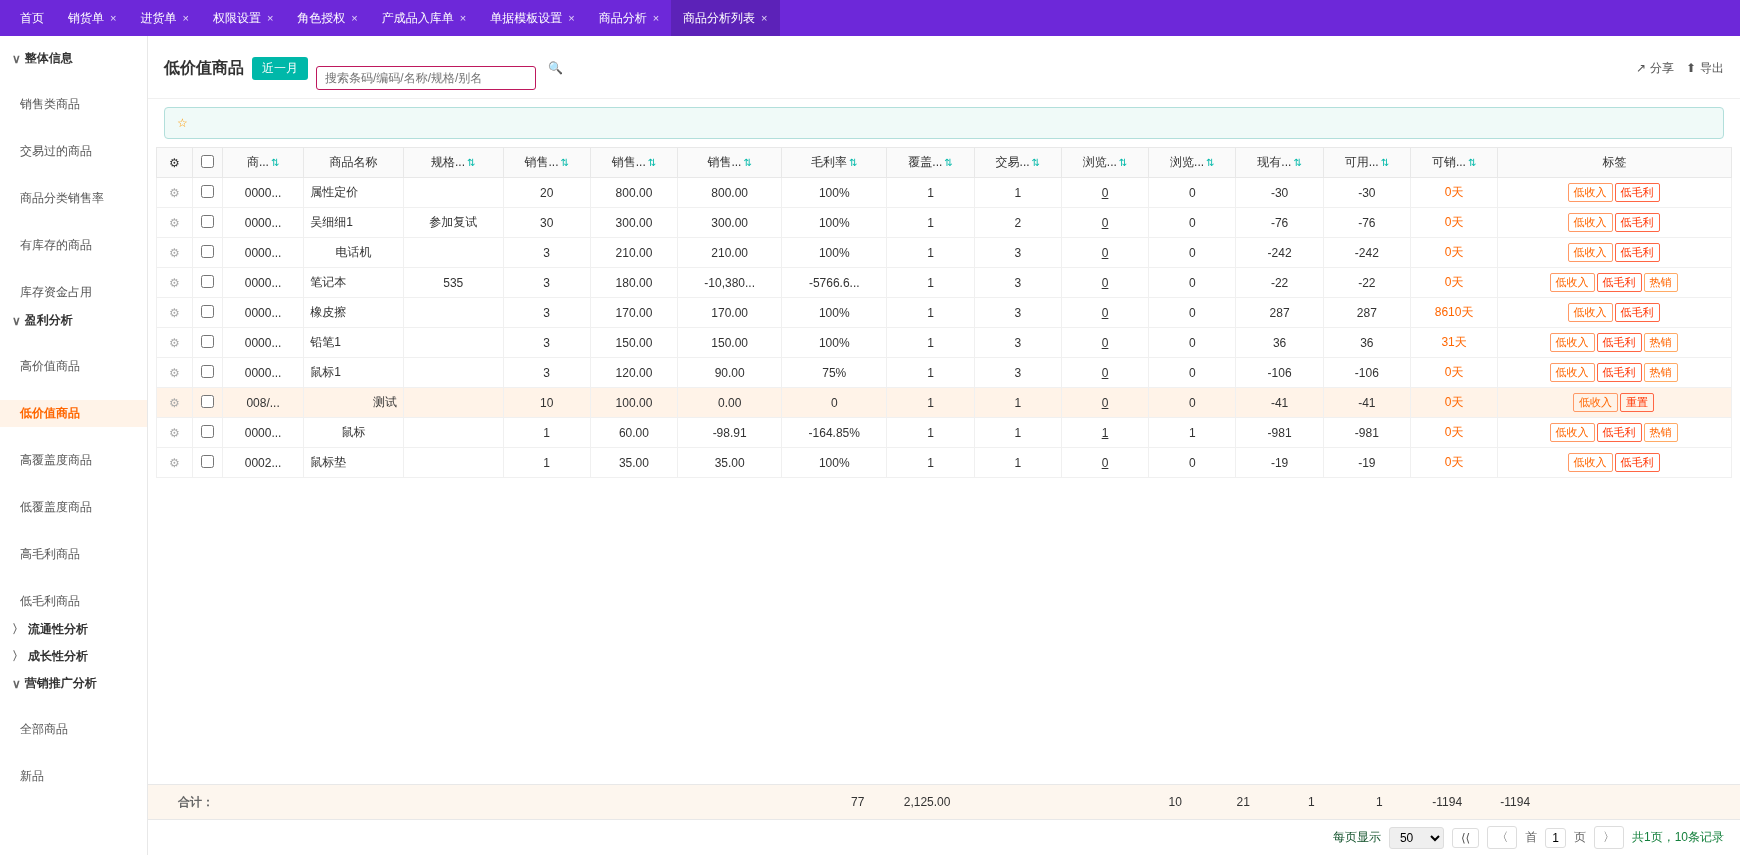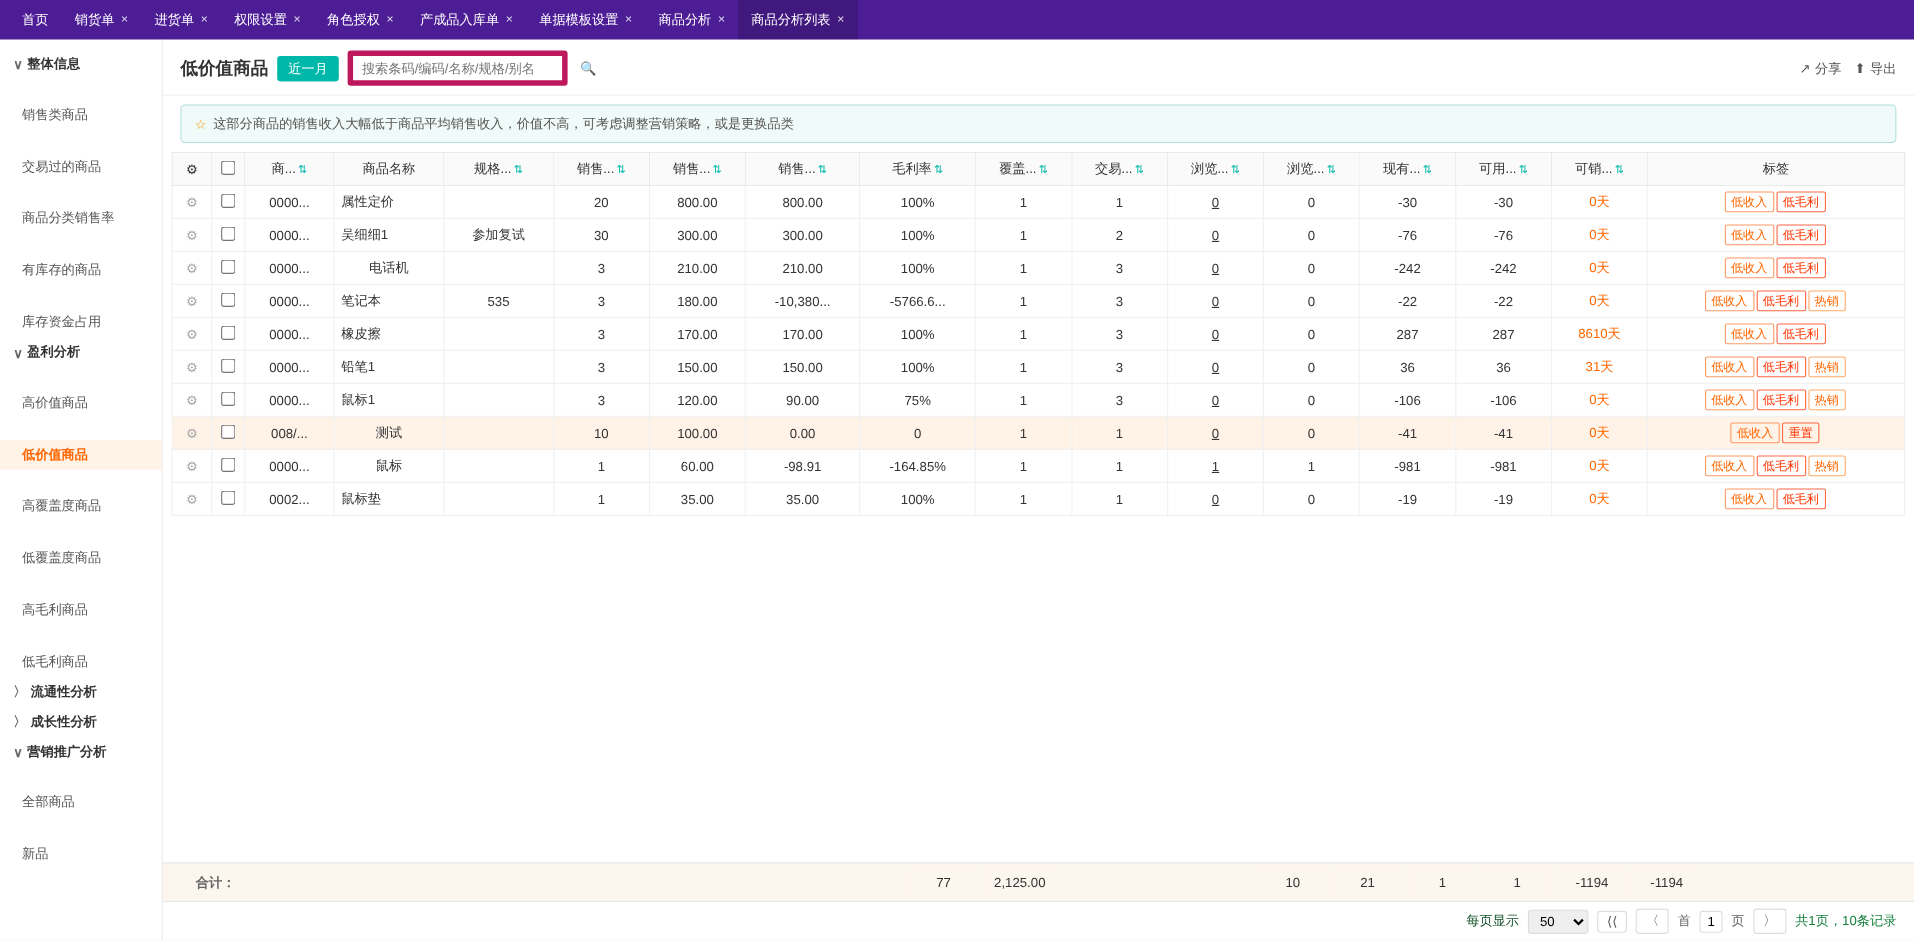--- a/index.html
+++ b/index.html
@@ -1,20 +1,20 @@
 <!DOCTYPE html>
 <html><head>
   <meta charset="utf-8">
   <style>
     * { box-sizing: border-box; margin: 0; padding: 0; font-family: 'Microsoft YaHei', Arial, sans-serif; font-size: 12px; }
     body { background: #f5f5f5; min-height: 855px; display: flex; flex-direction: column; }
 
     
     .top-nav {
-      background: #4c1d95;
+      background: #6d28d9;
       height: 36px;
       display: flex;
       align-items: center;
       padding: 0 8px;
       flex-shrink: 0;
     }
     .nav-item {
       color: #fff;
       padding: 0 12px;
       height: 36px;
@@ -93,27 +93,28 @@
     .filter-btn {
       background: #00b8a9;
       color: #fff;
       border: none;
       border-radius: 3px;
       padding: 3px 10px;
       cursor: pointer;
       font-size: 12px;
     }
     .search-box {
-      border: 5px solid #be185d;
+      border: 1px solid #be185d;
       border-radius: 3px;
       padding: 4px 8px;
-      width: 200px;
+      width: 220px;
       font-size: 12px;
       outline: none;
       color: #999;
+      margin-top: 20px;
     }
     .search-icon { color: #ff6600; margin-left: 4px; cursor: pointer; }
     .content-header-right {
       display: flex;
       align-items: center;
       gap: 12px;
     }
     .share-btn, .export-btn {
       display: flex;
       align-items: center;
@@ -344,21 +345,20 @@
         </button>
         <button class="export-btn">
           <span>⬆</span>
           <span>导出</span>
         </button>
       </div>
     </div>
 
     <div class="warning-banner">
       <span class="warning-icon">☆</span>
-      <span>这部分商品的销售收入大幅低于商品平均销售收入，价值不高，可考虑调整营销策略，或是更换品类</span>
     </div>
 
     <div class="table-container">
       <table>
         <thead>
           <tr>
             <th class="settings-col">⚙</th>
             <th class="checkbox-col"><input type="checkbox" style=""></th>
             <th>商...<span class="sort-icon">⇅</span></th>
             <th>商品名称</th>
@@ -508,21 +508,21 @@
       <td>0</td>
       <td>-106</td>
       <td>-106</td>
       <td class="day-orange">0天</td>
       <td><span class="tag tag-orange">低收入</span><span class="tag tag-red">低毛利</span><span class="tag tag-green">热销</span></td>
     </tr>
             <tr class="highlighted">
       <td style="color:#aaa">⚙</td>
       <td><input type="checkbox" style="accent-color: rgb(255, 153, 0);"></td>
       <td>008/...</td>
-      <td style="text-align:center">测试</td>
+      <td style="text-align:right">测试</td>
       <td></td>
       <td>10</td>
       <td>100.00</td>
       <td>0.00</td>
       <td>0</td>
       <td>1</td>
       <td>1</td>
       <td><span class="link-underline">0</span></td>
       <td>0</td>
       <td>-41</td>

